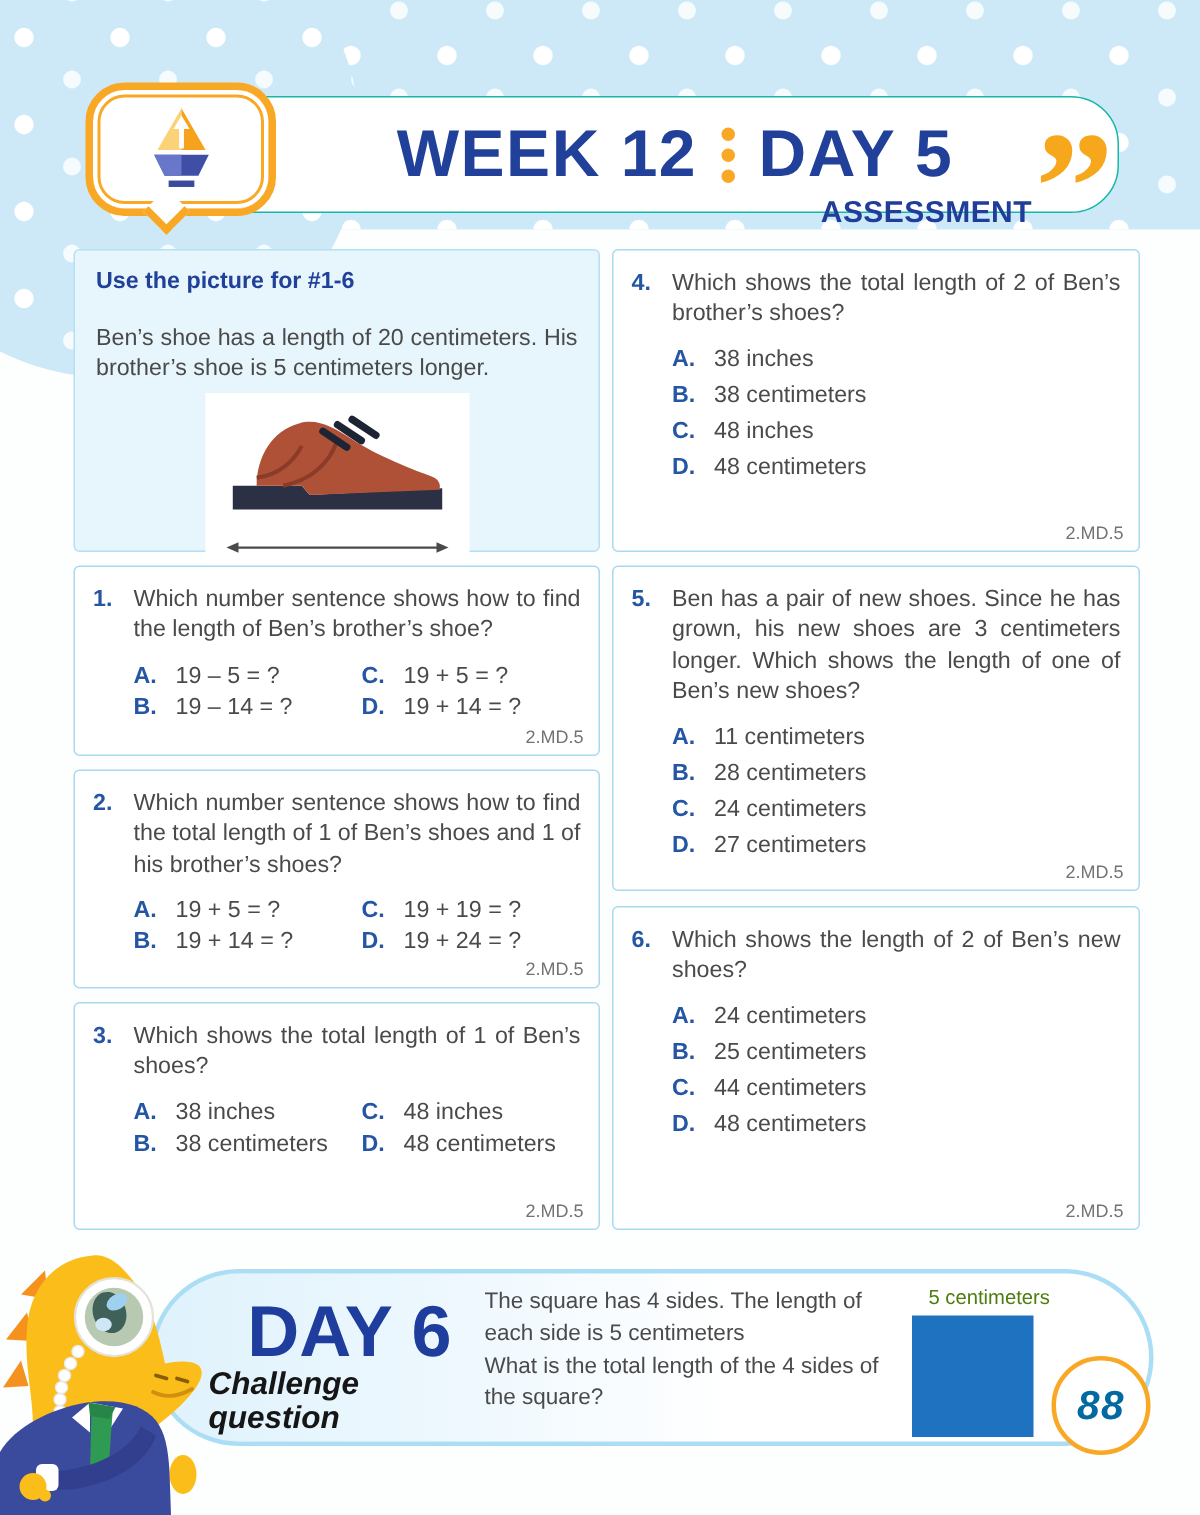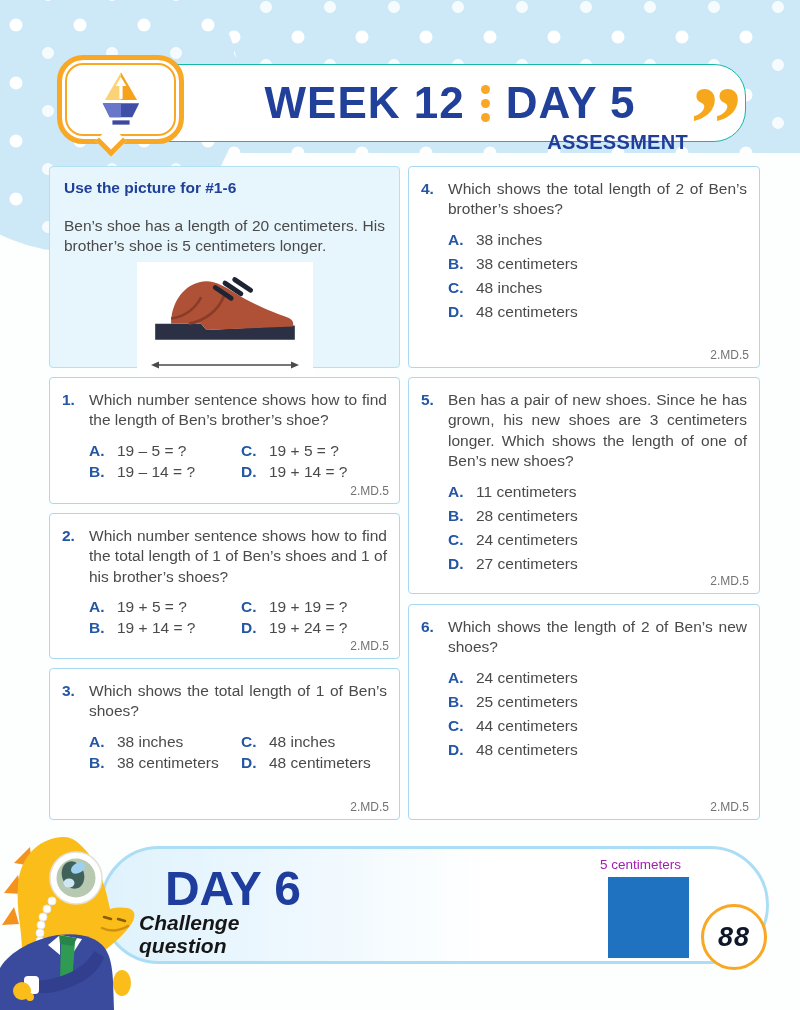--- a/index.html
+++ b/index.html
@@ -77,28 +77,28 @@
   
   .challenge-pill { position:absolute; left:100px; top:846px; width:669px; height:118px;
     border:3px solid #abdef5; border-radius:60px;
     background:linear-gradient(90deg,#dff2fc 0%, #eef8fe 30%, #ffffff 58%); z-index:1; }
   .day6 { position:absolute; left:133px; top:861px; width:168px; text-align:right;
     font-size:48px; font-weight:bold; color:#1e3d9c; z-index:2; }
   .challenge-sub { position:absolute; left:139px; top:911px; width:156px; 
     font-style:italic; font-weight:bold; font-size:21px; color:#161616; line-height:1.1; z-index:2; }
   .challenge-text { position:absolute; left:323px; top:857px; width:272px;
     font-size:15px; color:#4a4a4a; line-height:1.43; z-index:2; }
-  .square-label { position:absolute; left:600px; top:857px; width:100px; text-align:left;
-    font-size:13.5px; color:#a21caf; z-index:2; }
+  .square-label { position:absolute; left:600px; top:857px; width:100px; text-align:right;
+    font-size:13.5px; color:#4d7c0f; z-index:2; }
   .blue-square { position:absolute; left:608px; top:877px; width:81px; height:81px;
     background:#1f72c0; z-index:2; }
   .page-circle { position:absolute; left:701px; top:904px; width:66px; height:66px;
     background:#fff; border:3.5px solid #f9a825; border-radius:50%; z-index:3;
     display:flex; align-items:center; justify-content:center;
-    font-weight:bold; font-style:italic; font-size:27px; color:#0f172a; letter-spacing:1px; }
+    font-weight:bold; font-style:italic; font-size:27px; color:#0369a1; letter-spacing:1px; }
   .dino { position:absolute; left:0; top:833px; width:138px; height:177px; z-index:4; }
 </style>
 </head>
 <body>
 
 <div class="page">
 
   <div class="bg-band"></div>
   <div class="bg-bulge"></div>
 
@@ -344,19 +344,23 @@
     <polygon points="61,107 75,109 72,152 60,148" fill="#2f9a52"></polygon>
     <polygon points="59,102 77,105 73,113 60,111" fill="#27854a"></polygon>
     <path d="M104,124 C98,142 76,156 48,160 L30,160 L30,148 C56,148 84,138 94,118 Z" fill="#323f8f"></path>
     <rect x="24" y="143" width="15" height="18" rx="4" fill="#ffffff"></rect>
     <circle cx="22" cy="158" r="9" fill="#fbbd1a"></circle>
     <circle cx="30" cy="164" r="4" fill="#fbbd1a"></circle>
   </svg>
 
   <div class="day6">DAY 6</div>
   <div class="challenge-sub">Challenge question</div>
+  <div class="challenge-text">
+    <div>The square has 4 sides. The length of each side is 5 centimeters</div>
+    <div>What is the total length of the 4 sides of the square?</div>
+  </div>
   <div class="square-label">5 centimeters</div>
   <div class="blue-square"></div>
   <div class="page-circle">
     <span>88</span>
   </div>
 
 </div>
 
 </body></html>

